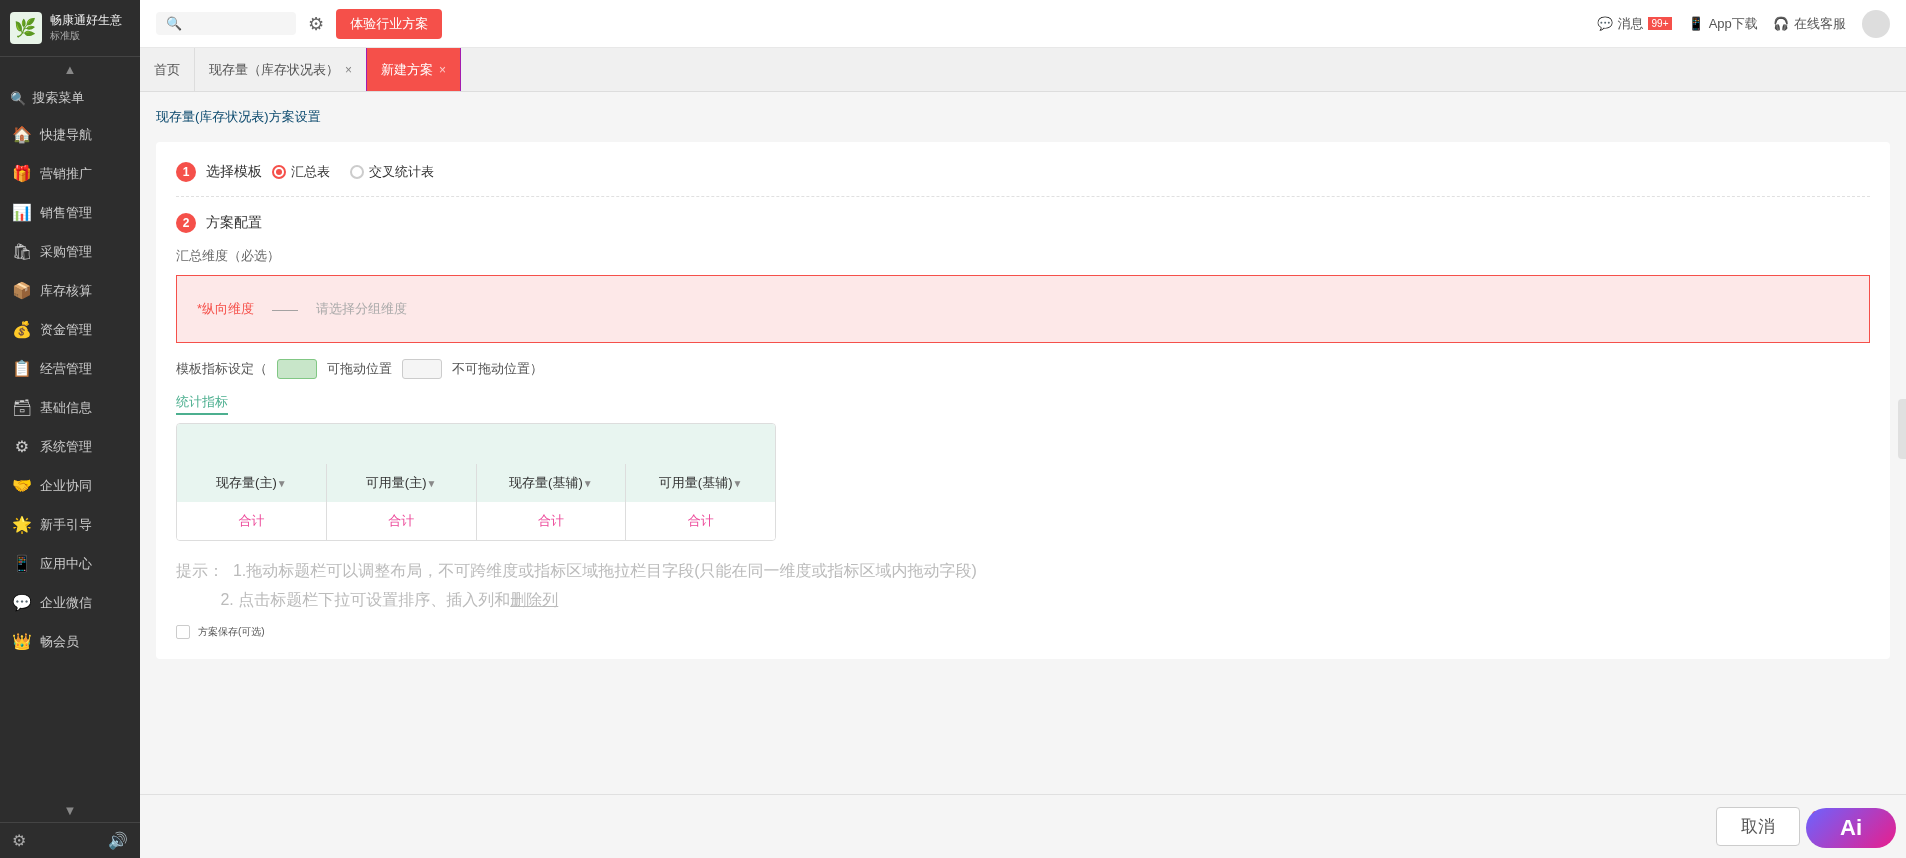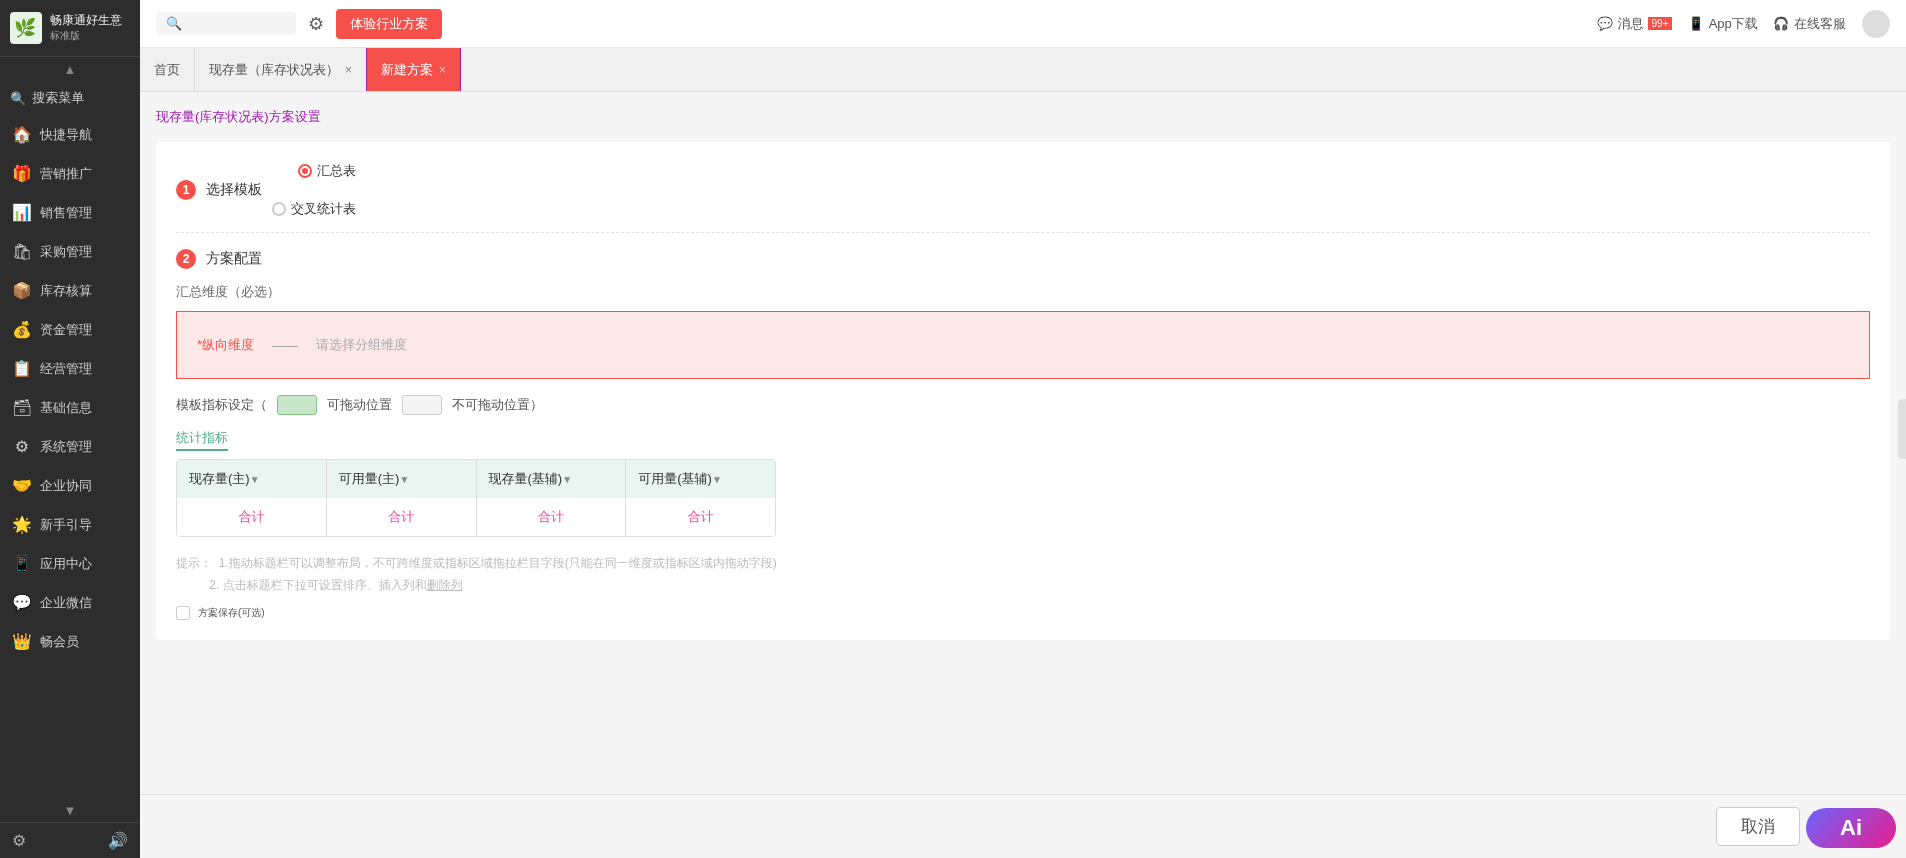--- a/index.html
+++ b/index.html
@@ -114,38 +114,38 @@
     .tab.new-tab { background: #f5504a; color: #fff; }
     .tab-close { font-size: 12px; cursor: pointer; opacity: 0.7; }
     .tab-home { color: #555; font-size: 13px; padding: 0 14px; display:flex; align-items:center; height:100%; border-right:1px solid #ddd; }
 
     
     .content { flex: 1; overflow-y: auto; padding: 16px; background: #f5f5f5; position: relative; }
     .content::-webkit-scrollbar { width: 6px; }
     .content::-webkit-scrollbar-thumb { background: #ccc; border-radius: 3px; }
 
     
-    .page-title { font-size: 13px; color: #a21caf; margin-bottom: 16px; }
+    .page-title { font-size: 13px; color: #0c4a6e; margin-bottom: 16px; }
 
     
     .card { background: #fff; border-radius: 4px; padding: 20px; margin-bottom: 16px; }
 
     
     .section-header {
       display: flex; align-items: center; gap: 10px; margin-bottom: 14px;
     }
     .section-num {
       width: 20px; height: 20px; border-radius: 50%; background: #f5504a;
       color: #fff; font-size: 12px; display: flex; align-items: center; justify-content: center;
       font-weight: bold; flex-shrink: 0;
     }
     .section-title { font-size: 14px; color: #333; font-weight: 500; }
 
     
-    .radio-group { display: flex; align-items: flex-end; gap: 20px; flex-direction: column; }
+    .radio-group { display: flex; align-items: flex-start; gap: 20px; }
     .radio-item { display: flex; align-items: center; gap: 5px; cursor: pointer; font-size: 13px; color: #333; }
     .radio-dot {
       width: 14px; height: 14px; border-radius: 50%; border: 2px solid #ccc;
       display: flex; align-items: center; justify-content: center;
     }
     .radio-dot.checked { border-color: #f5504a; }
     .radio-dot.checked::after {
       content: ''; width: 6px; height: 6px; border-radius: 50%; background: #f5504a;
     }
 
@@ -171,33 +171,33 @@
 
     
     .stats-label { color: #4caf8f; font-size: 13px; font-weight: 500; margin-bottom: 8px; border-bottom: 2px solid #4caf8f; display: inline-block; padding-bottom: 2px; }
 
     
     .metrics-table { border: 1px solid #ddd; border-radius: 4px; overflow: hidden; width: 600px; }
     .metrics-table-header { display: flex; background: #e8f5f0; }
     .metrics-table-body { display: flex; background: #fff; }
     .metrics-col {
       flex: 1; padding: 10px 12px; border-right: 1px solid #ddd;
-      display: flex; align-items: center; justify-content: flex-start;
-      font-size: 13px; color: #333;
+      display: flex; align-items: center; justify-content: center;
+      font-size: 13px; color: #333; margin-top: 40px;
     }
     .metrics-col:last-child { border-right: none; }
     .metrics-col-body {
       flex: 1; padding: 10px 12px; border-right: 1px solid #ddd;
       text-align: center; font-size: 13px; color: #ec4899;
     }
     .metrics-col-body:last-child { border-right: none; }
     .chevron-down { font-size: 10px; color: #888; cursor: pointer; }
 
     
-    .tips-section { font-size: 12px; color: #bbb; margin-top: 16px; line-height: 1.8; }
+    .tips-section { font-size: 16px; color: #bbb; margin-top: 16px; line-height: 1.8; }
 
     
     .checkbox-row { display: flex; align-items: center; gap: 8px; font-size: 10px; color: #555; margin-top: 10px; }
     .checkbox-box { width: 14px; height: 14px; border: 1px solid #ccc; border-radius: 2px; cursor: pointer; }
 
     
     .bottom-bar {
       background: #f5f5f5; border-top: 1px solid #e0e0e0;
       padding: 12px 20px; display: flex; justify-content: flex-end; gap: 12px;
       align-items: center;

